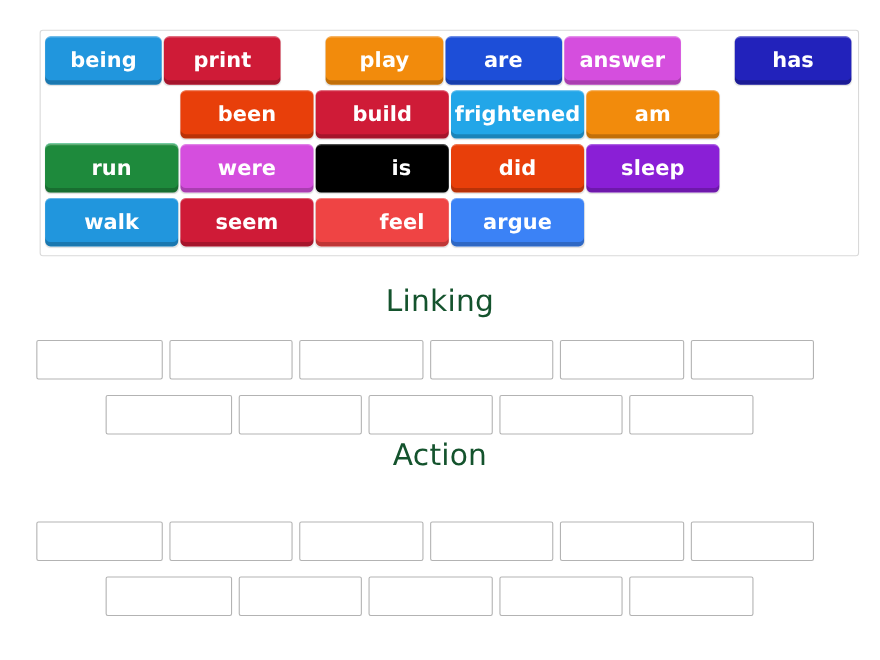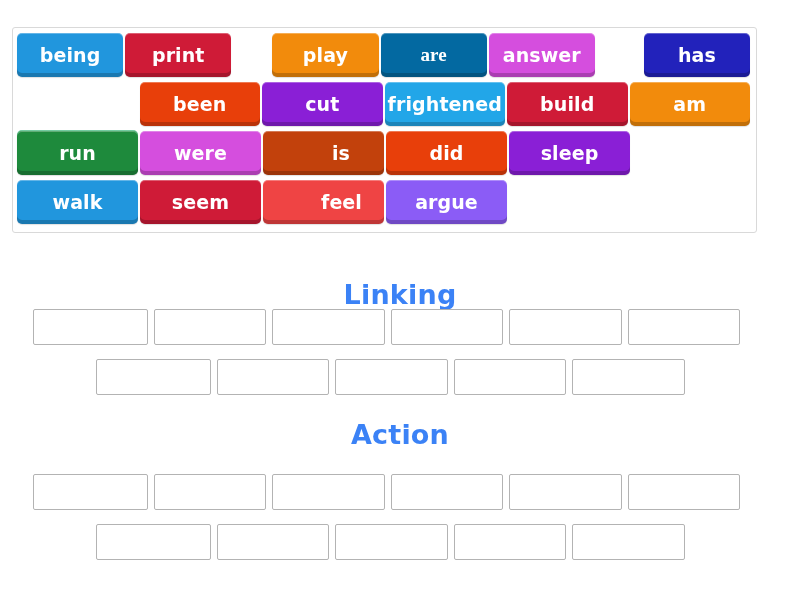--- a/index.html
+++ b/index.html
@@ -17,21 +17,21 @@
   #app {
     position: relative;
     width: 800px;
     height: 600px;
     background: #ffffff;
   }
 
   
   .word-bank {
     position: absolute;
-    left: 12px;
+    left: 36px;
     top: 27px;
     width: 745px;
     height: 206px;
     background: #ffffff;
     border: 1px solid #d9d9d9;
     border-radius: 3px;
     padding: 5px 4px 4px 4px;
   }
 
   .tile-row {
@@ -62,24 +62,23 @@
                 inset 0 1px 0 rgba(255,255,255,0.30),
                 0 1px 1px rgba(0,0,0,0.12);
   }
 
   
   .category-title {
     position: absolute;
     width: 100%;
     text-align: center;
     font-size: 27px;
-    font-weight: 700;
-    color: #3b82f6;
+    font-weight: 400;
+    color: #14532d;
     letter-spacing: 0.2px;
-    margin-top: 20px;
   }
   #title-linking { top: 259px; }
   #title-action  { top: 399px; }
 
   
   .slot-row {
     position: absolute;
     display: flex;
     flex-direction: row;
   }
@@ -106,44 +105,43 @@
 </head>
 <body>
 
 <div id="app">
 
   <div class="word-bank" id="word-bank">
       <div class="tile-row">
         <div class="tile" style="background: rgb(33, 150, 221);">being</div>
         <div class="tile" style="background: rgb(207, 27, 55);">print</div>
         <div class="tile" style="background: rgb(242, 139, 12); margin-left: 39px;">play</div>
-        <div class="tile" style="background: #0369a1; font-family: Liberation Serif, serif;">are</div>
+        <div class="tile" style="background: #1d4ed8;">are</div>
         <div class="tile" style="background: rgb(213, 78, 222);">answer</div>
         <div class="tile" style="background: rgb(34, 34, 187); margin-left: 47px;">has</div>
       </div>
       <div class="tile-row">
         <div class="tile" style="background: rgb(56, 181, 121); margin-top: 48px;">was</div>
         <div class="tile" style="background: rgb(232, 63, 10);">been</div>
-        <div class="tile" style="background: rgb(138, 31, 214);">cut</div>
+        <div class="tile" style="background: rgb(207, 27, 55);">build</div>
         <div class="tile" style="background: rgb(34, 166, 232);">frightened</div>
-        <div class="tile" style="background: rgb(207, 27, 55);">build</div>
         <div class="tile" style="background: rgb(242, 139, 12);">am</div>
       </div>
       <div class="tile-row">
         <div class="tile" style="background: rgb(30, 138, 60);">run</div>
         <div class="tile" style="background: rgb(213, 78, 222);">were</div>
-        <div class="tile" style="background: #c2410c; padding-left: 35px;">is</div>
+        <div class="tile" style="background: #000000; padding-left: 35px;">is</div>
         <div class="tile" style="background: rgb(232, 63, 10);">did</div>
         <div class="tile" style="background: rgb(138, 31, 214);">sleep</div>
       </div>
       <div class="tile-row">
         <div class="tile" style="background: rgb(33, 150, 221);">walk</div>
         <div class="tile" style="background: rgb(207, 27, 55);">seem</div>
         <div class="tile" style="background: #ef4444; padding-left: 36px;">feel</div>
-        <div class="tile" style="background: #8b5cf6;">argue</div>
+        <div class="tile" style="background: #3b82f6;">argue</div>
       </div>
     </div>
 
   <div class="category-title" id="title-linking">Linking</div>
 
   <div class="slot-row" id="linking-row-1">
       <div class="slot w-a"></div>
       <div class="slot w-b"></div>
       <div class="slot w-c"></div>
       <div class="slot w-b"></div>

